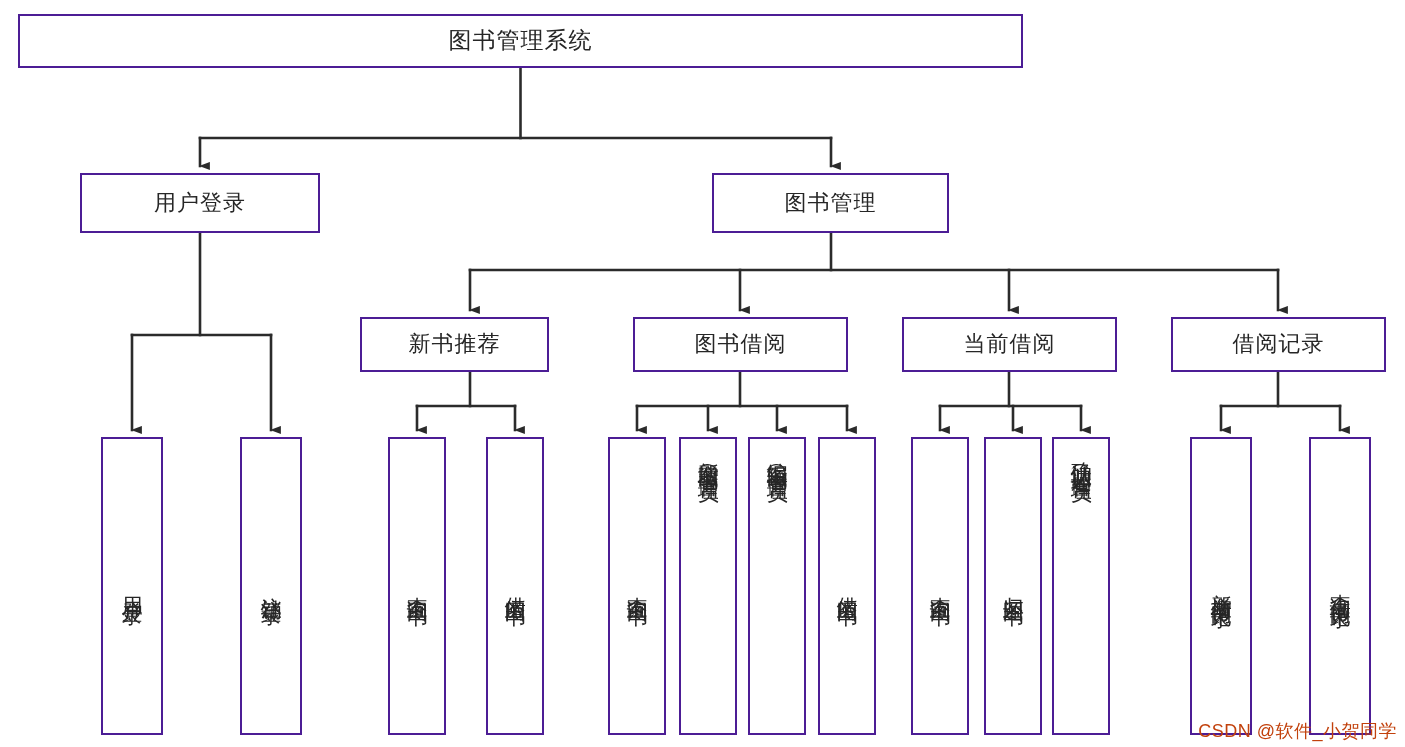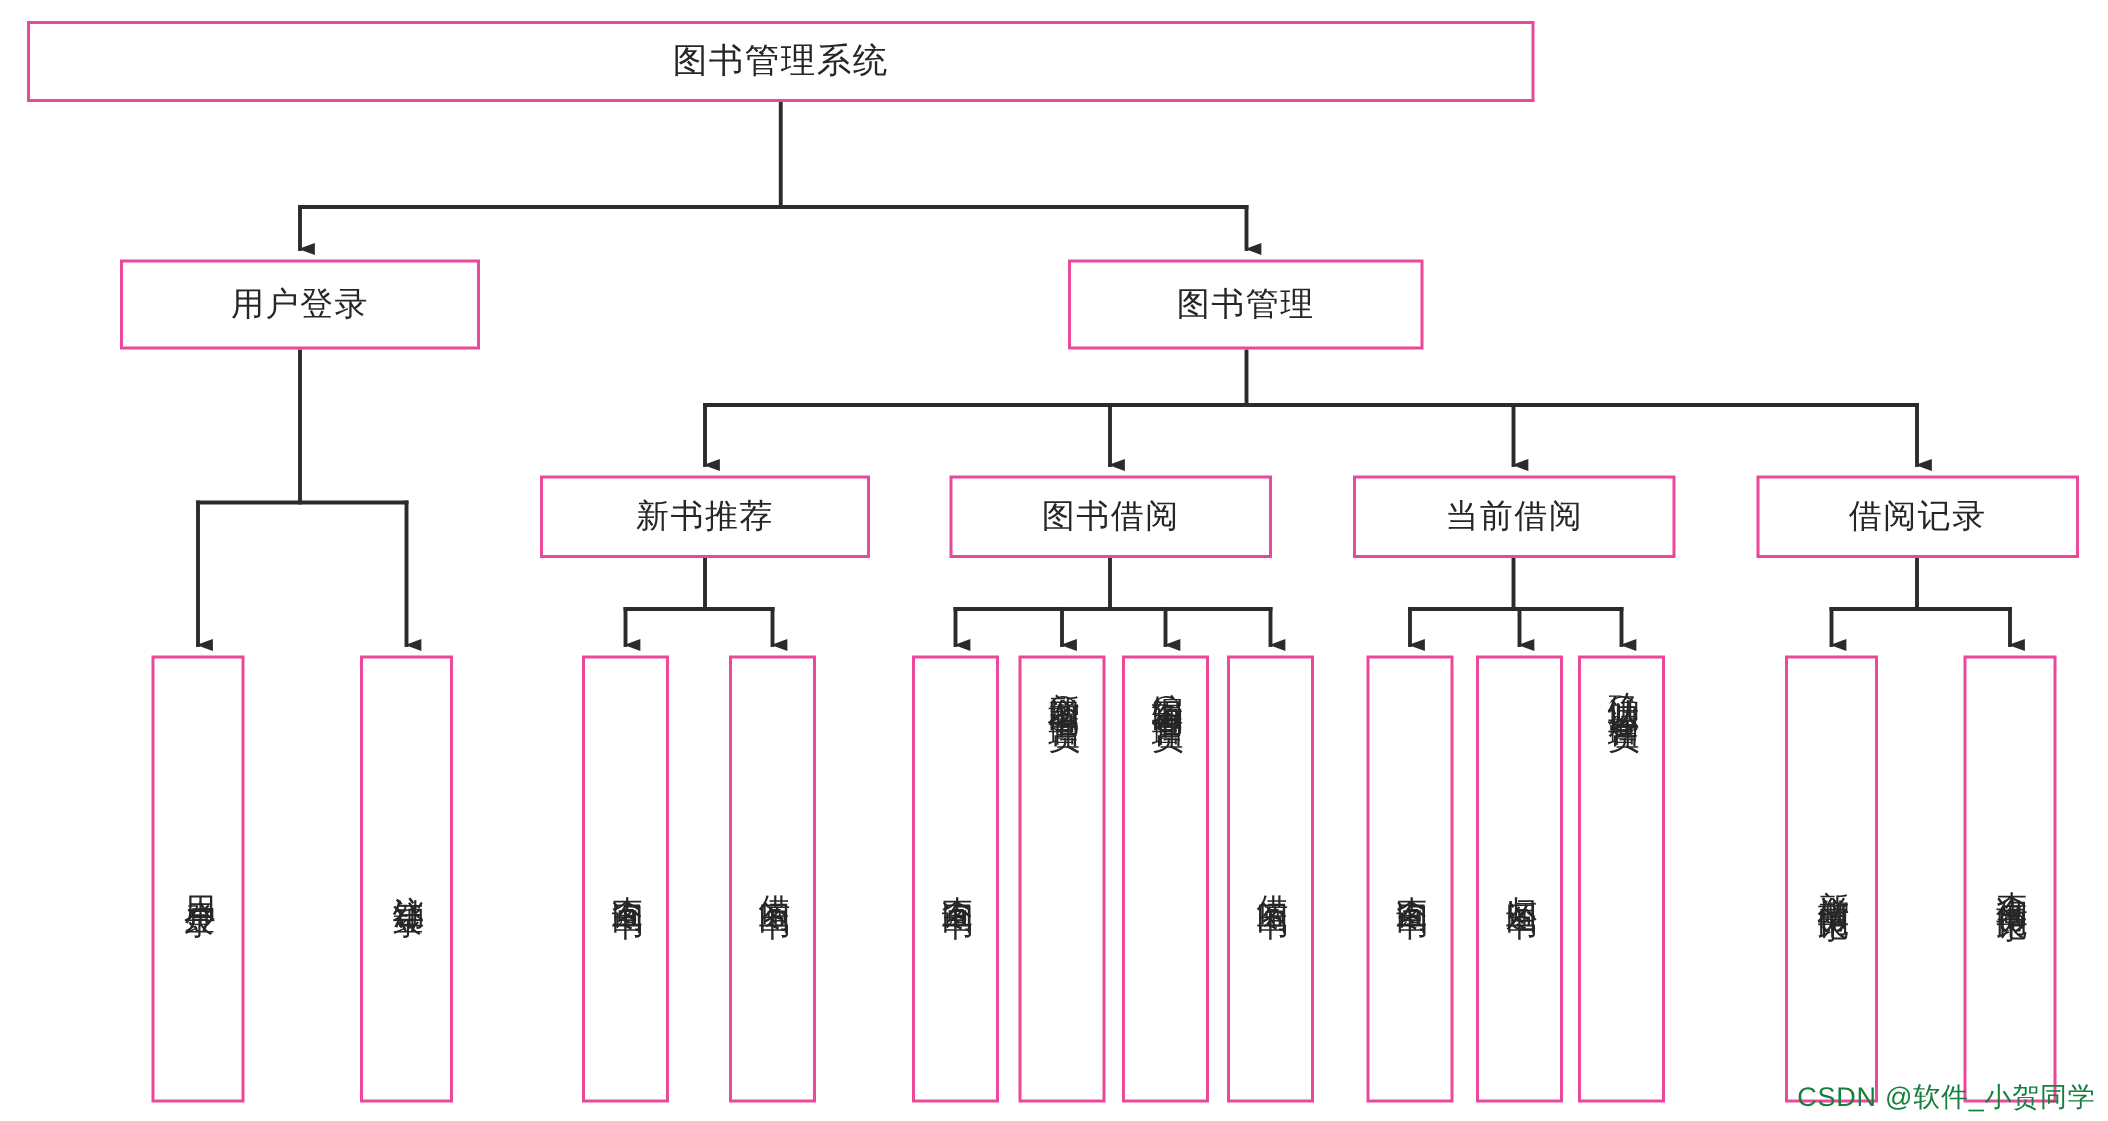--- a/index.html
+++ b/index.html
@@ -21,21 +21,21 @@
     left: 0;
     top: 0;
     width: 1405px;
     height: 747px;
     pointer-events: none;
   }
   .node {
     position: absolute;
     box-sizing: border-box;
     background: #ffffff;
-    border: 2px solid #ec4899;
+    border: 2px solid #4c1d95;
     display: flex;
     align-items: center;
     justify-content: center;
     color: #262626;
   }
   .node.horiz {
     font-size: 22px;
     letter-spacing: 1px;
     line-height: 1.2;
   }
@@ -63,21 +63,21 @@
     justify-content: center;
   }
   .leaf-inner.top {
     align-items: flex-start;
   }
   #watermark {
     position: absolute;
     right: 8px;
     bottom: 4px;
     font-size: 18px;
-    color: #15803d;
+    color: #c2410c;
     letter-spacing: 0.5px;
     white-space: nowrap;
     font-family: "Liberation Sans", "DejaVu Sans", sans-serif;
   }
 </style>
 </head>
 <body>
 
 <div id="canvas">
 
@@ -137,21 +137,21 @@
     <span>图书管理系统</span>
   </div>
 
   <div class="node horiz" style="left:80px; top:173px; width:240px; height:60px;">
     <span>用户登录</span>
   </div>
   <div class="node horiz" style="left:712px; top:173px; width:237px; height:60px;">
     <span>图书管理</span>
   </div>
 
-  <div class="node horiz" style="left:360px; top:317px; width:220px; height:55px;">
+  <div class="node horiz" style="left:360px; top:317px; width:189px; height:55px;">
     <span>新书推荐</span>
   </div>
   <div class="node horiz" style="left:633px; top:317px; width:215px; height:55px;text-align:center;">
     <span>图书借阅</span>
   </div>
   <div class="node horiz" style="left:1171px; top:317px; width:215px; height:55px;">
     <span>借阅记录</span>
   </div>
   <div class="node horiz" style="left:902px; top:317px; width:215px; height:55px;">
     <span>当前借阅</span>

